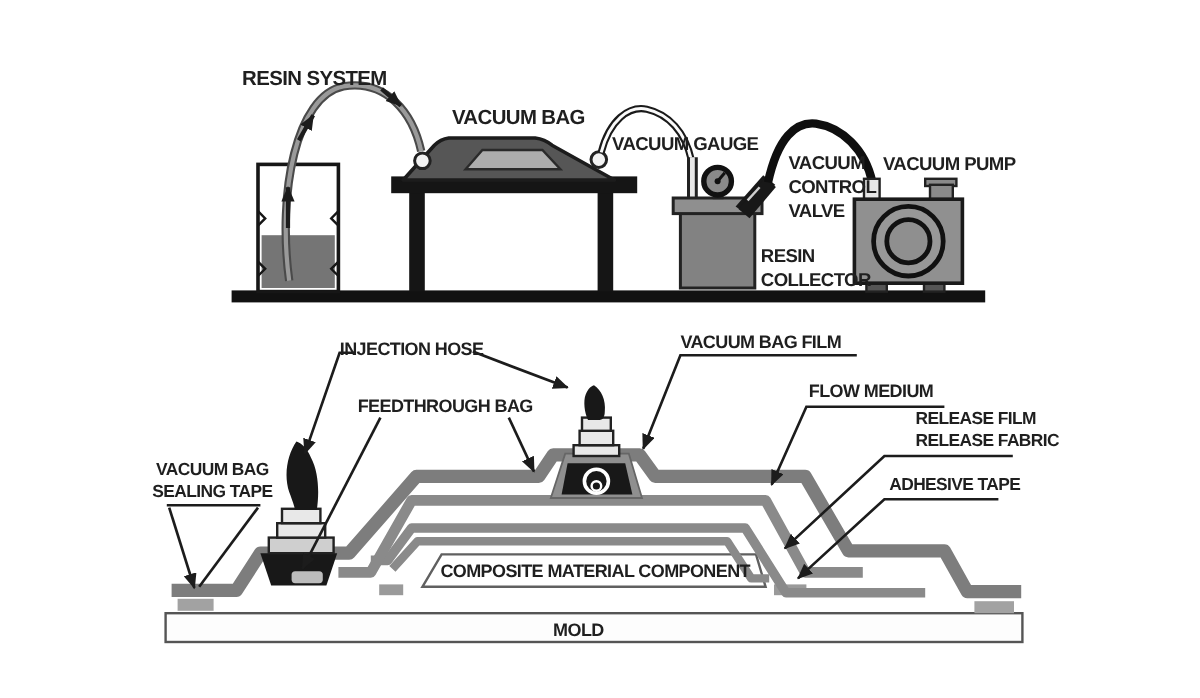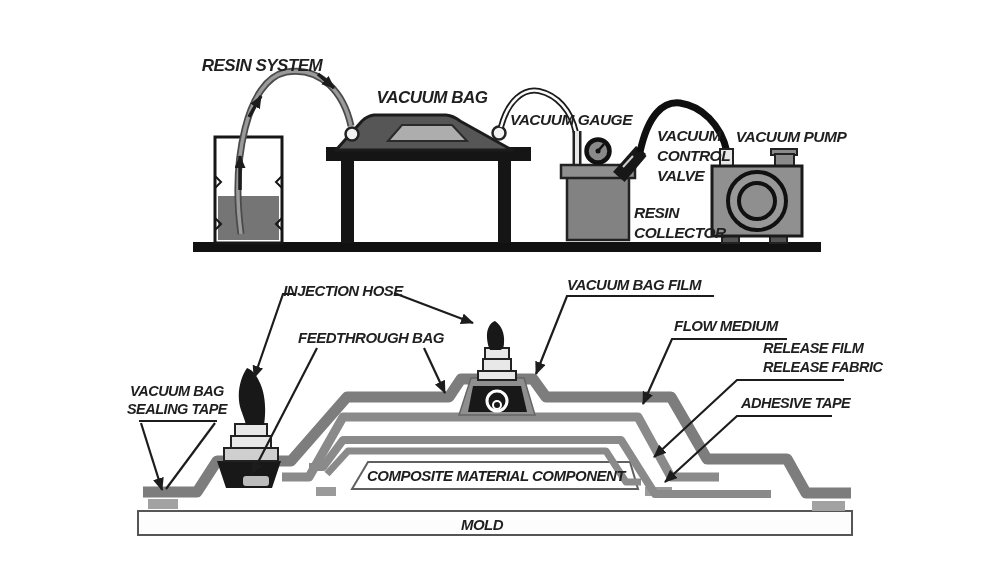--- a/index.html
+++ b/index.html
@@ -1,18 +1,18 @@
 <!DOCTYPE html>
 <html><head>
 <meta charset="utf-8">
 <style>
   html,body{margin:0;padding:0;background:#ffffff;}
   .stage{
     position:relative;width:1000px;height:582px;background:#ffffff;
-    font-family:"Liberation Sans",sans-serif;overflow:hidden;font-style:italic;
+    font-family:"Liberation Sans",sans-serif;overflow:hidden;
   }
   svg{display:block;}
   text.lbl{
     font-family:"Liberation Sans",sans-serif;
     font-weight:bold;
     fill:#1f1f1f;
     letter-spacing:-0.5px;
   }
   .ink{stroke:#1c1c1c;}
 </style>

